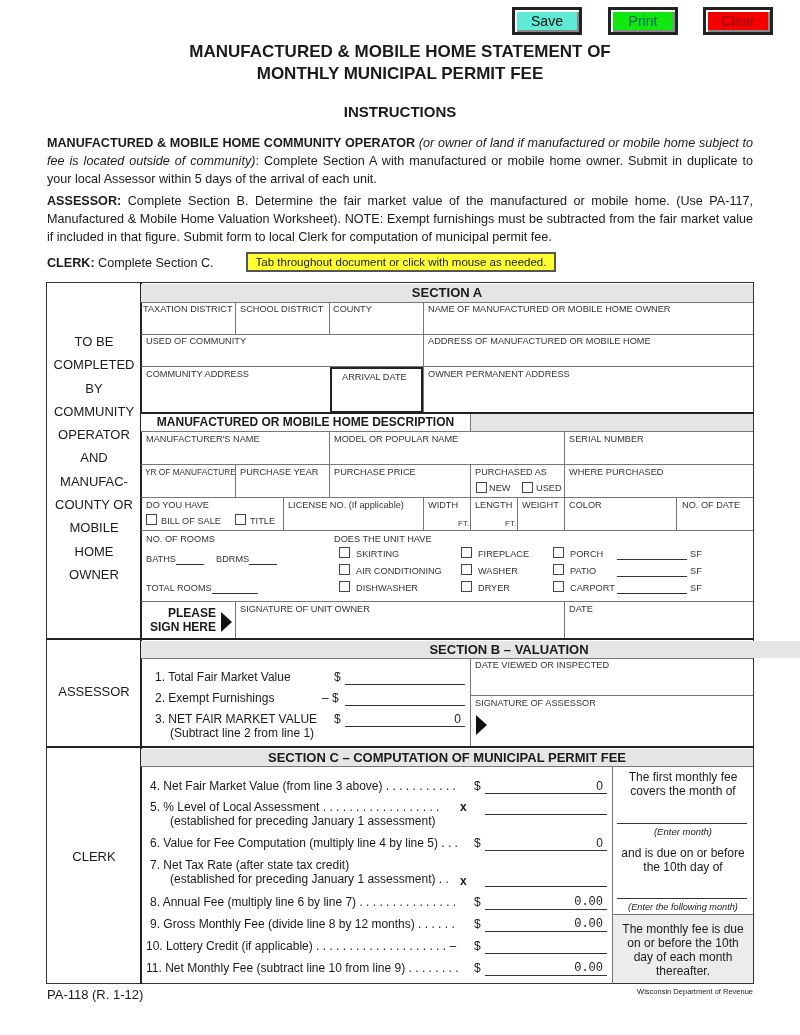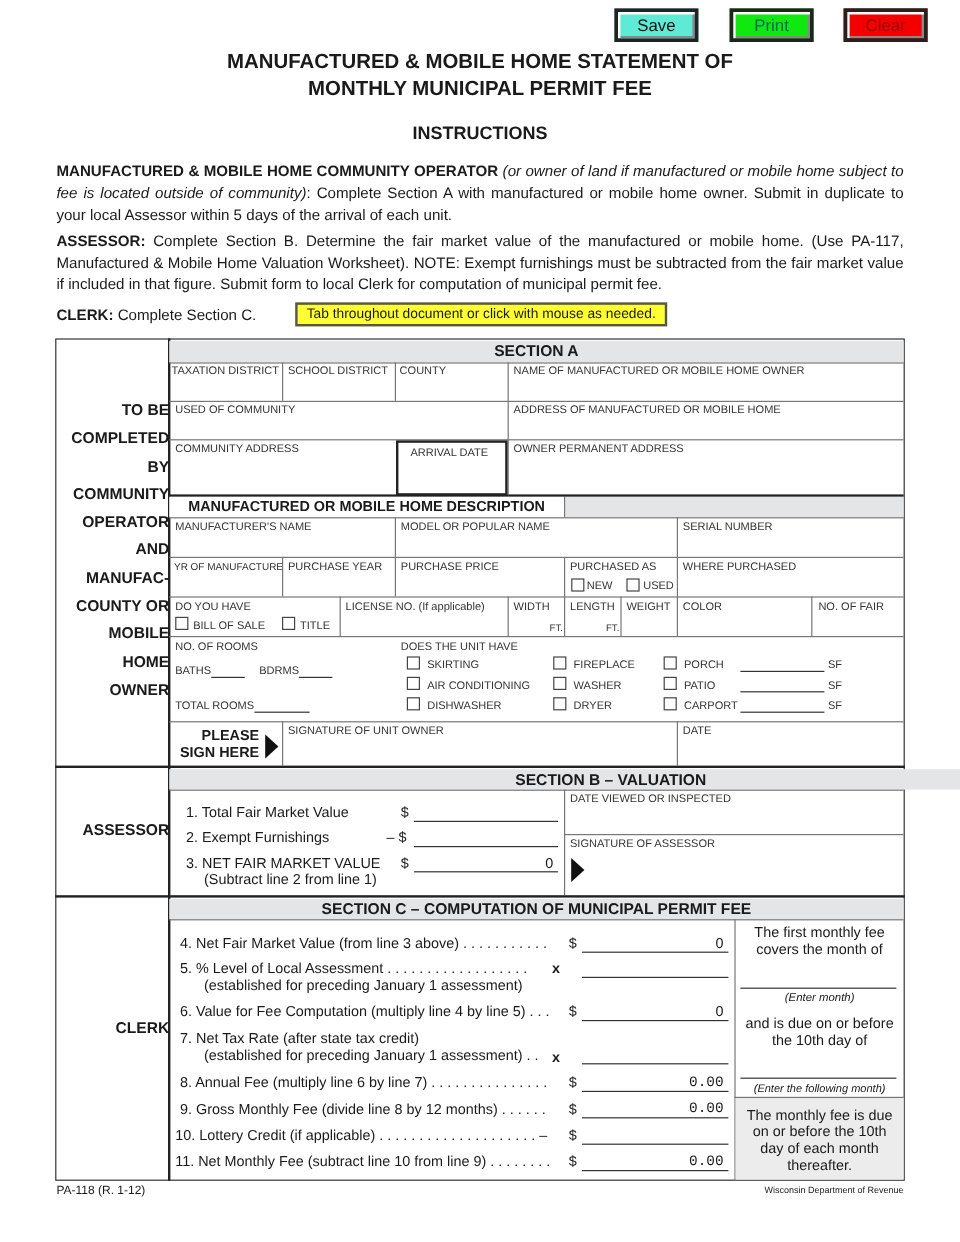--- a/index.html
+++ b/index.html
@@ -9,21 +9,21 @@
 .title{left:0;width:800px;text-align:center;font-weight:bold;font-size:17px;line-height:23px}
 .para{left:47px;width:706px;font-size:12.6px;line-height:18px;text-align:justify}
 .tip{position:absolute;left:246px;top:252px;width:310px;height:20px;background:#ffff33;border:2px solid #555;font-size:11.5px;line-height:16px;text-align:center}
 .frame{position:absolute;border:1.5px solid #333}
 .h{position:absolute;background:#777;height:1px}
 .hb{position:absolute;background:#222;height:2px}
 .v{position:absolute;background:#777;width:1px}
 .vb{position:absolute;background:#222;width:2px}
 .lbl{position:absolute;font-size:9.2px;color:#333;white-space:nowrap}
 .secbar{position:absolute;background:#e4e5e7;font-weight:bold;font-size:13px;text-align:center;line-height:17px}
-.side{position:absolute;left:47px;width:94px;text-align:right;font-weight:bold;font-size:13px}
+.side{position:absolute;left:47px;width:94px;text-align:center;font-weight:normal;font-size:13px}
 .cb{position:absolute;width:11px;height:11px;border:1px solid #444;background:#fff;cursor:pointer}
 .ln{position:absolute;border-bottom:1px solid #333;height:12px}
 .row{position:absolute;font-size:12px;white-space:nowrap}
 .val{position:absolute;border-bottom:1px solid #333;height:15px;text-align:right;font-size:12px;padding-right:4px}
 .mono{font-family:"Liberation Mono",monospace}
 .arrow{position:absolute;width:0;height:0;border-top:10px solid transparent;border-bottom:10px solid transparent;border-left:11px solid #111}
 .note{position:absolute;text-align:center;font-size:12px;line-height:14px}
 </style>
 </head>
 <body>
@@ -123,21 +123,21 @@
 <div class="lbl" style="left:161px;top:516px">BILL OF SALE</div>
 <div class="cb" style="left:235px;top:514px"></div>
 <div class="lbl" style="left:250px;top:516px">TITLE</div>
 <div class="lbl" style="left:288px;top:500px">LICENSE NO. (If applicable)</div>
 <div class="lbl" style="left:428px;top:500px">WIDTH</div>
 <div class="lbl" style="left:458px;top:519px;font-size:8px">FT.</div>
 <div class="lbl" style="left:475px;top:500px">LENGTH</div>
 <div class="lbl" style="left:505px;top:519px;font-size:8px">FT.</div>
 <div class="lbl" style="left:522px;top:500px">WEIGHT</div>
 <div class="lbl" style="left:569px;top:500px">COLOR</div>
-<div class="lbl" style="left:682px;top:500px">NO. OF FAIR</div>
+<div class="lbl" style="left:682px;top:500px">NO. OF DATE</div>
 <div class="h" style="left:141px;top:530px;width:612px"></div>
 
 <div class="lbl" style="left:146px;top:534px">NO. OF ROOMS</div>
 <div class="lbl" style="left:146px;top:554px">BATHS</div>
 <div class="ln" style="left:176px;top:553px;width:28px"></div>
 <div class="lbl" style="left:216px;top:554px">BDRMS</div>
 <div class="ln" style="left:249px;top:553px;width:28px"></div>
 <div class="lbl" style="left:146px;top:583px">TOTAL ROOMS</div>
 <div class="ln" style="left:212px;top:582px;width:46px"></div>
 <div class="lbl" style="left:334px;top:534px">DOES THE UNIT HAVE</div>
@@ -247,14 +247,14 @@
 <div class="note" style="left:616px;top:770px;width:134px">The first monthly fee covers the month of</div>
 <div class="ln" style="left:617px;top:812px;width:130px"></div>
 <div class="note" style="left:616px;top:825px;width:134px;font-size:9.5px;font-style:italic">(Enter month)</div>
 <div class="note" style="left:616px;top:846px;width:134px">and is due on or before the 10th day of</div>
 <div class="ln" style="left:617px;top:887px;width:130px"></div>
 <div class="note" style="left:614px;top:900px;width:138px;font-size:9.2px;font-style:italic">(Enter the following month)</div>
 <div class="h" style="left:612px;top:914px;width:141px"></div>
 <div class="abs" style="left:613px;top:915px;width:140px;height:68px;background:#ececec"></div>
 <div class="note" style="left:616px;top:922px;width:134px;font-size:12px;line-height:14px">The monthly fee is due on or before the 10th day of each month thereafter.</div>
 
-<div class="abs" style="left:47px;top:987px;font-size:10px">PA-118 (R. 1-12)</div>
+<div class="abs" style="left:47px;top:987px;font-size:13px">PA-118 (R. 1-12)</div>
 <div class="abs" style="right:47px;top:987px;font-size:7.5px">Wisconsin Department of Revenue</div>
 
 </body></html>

